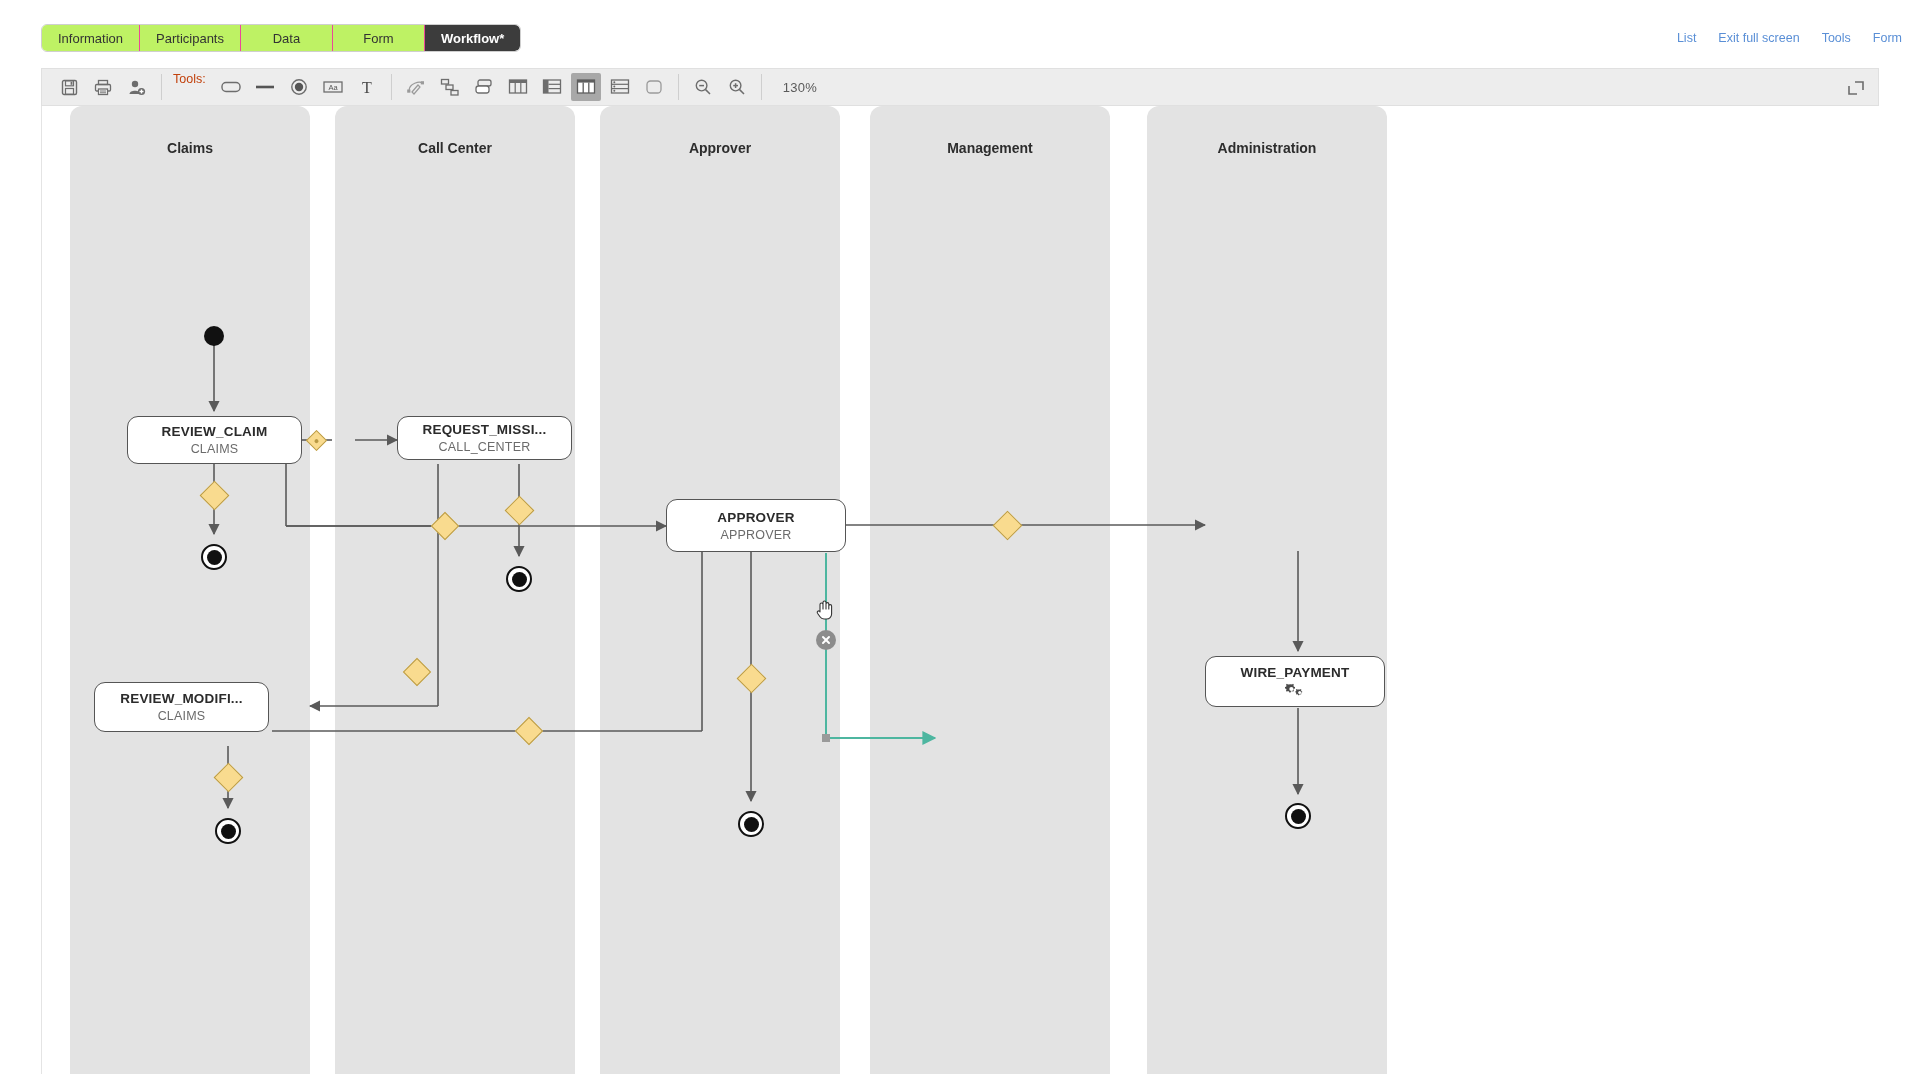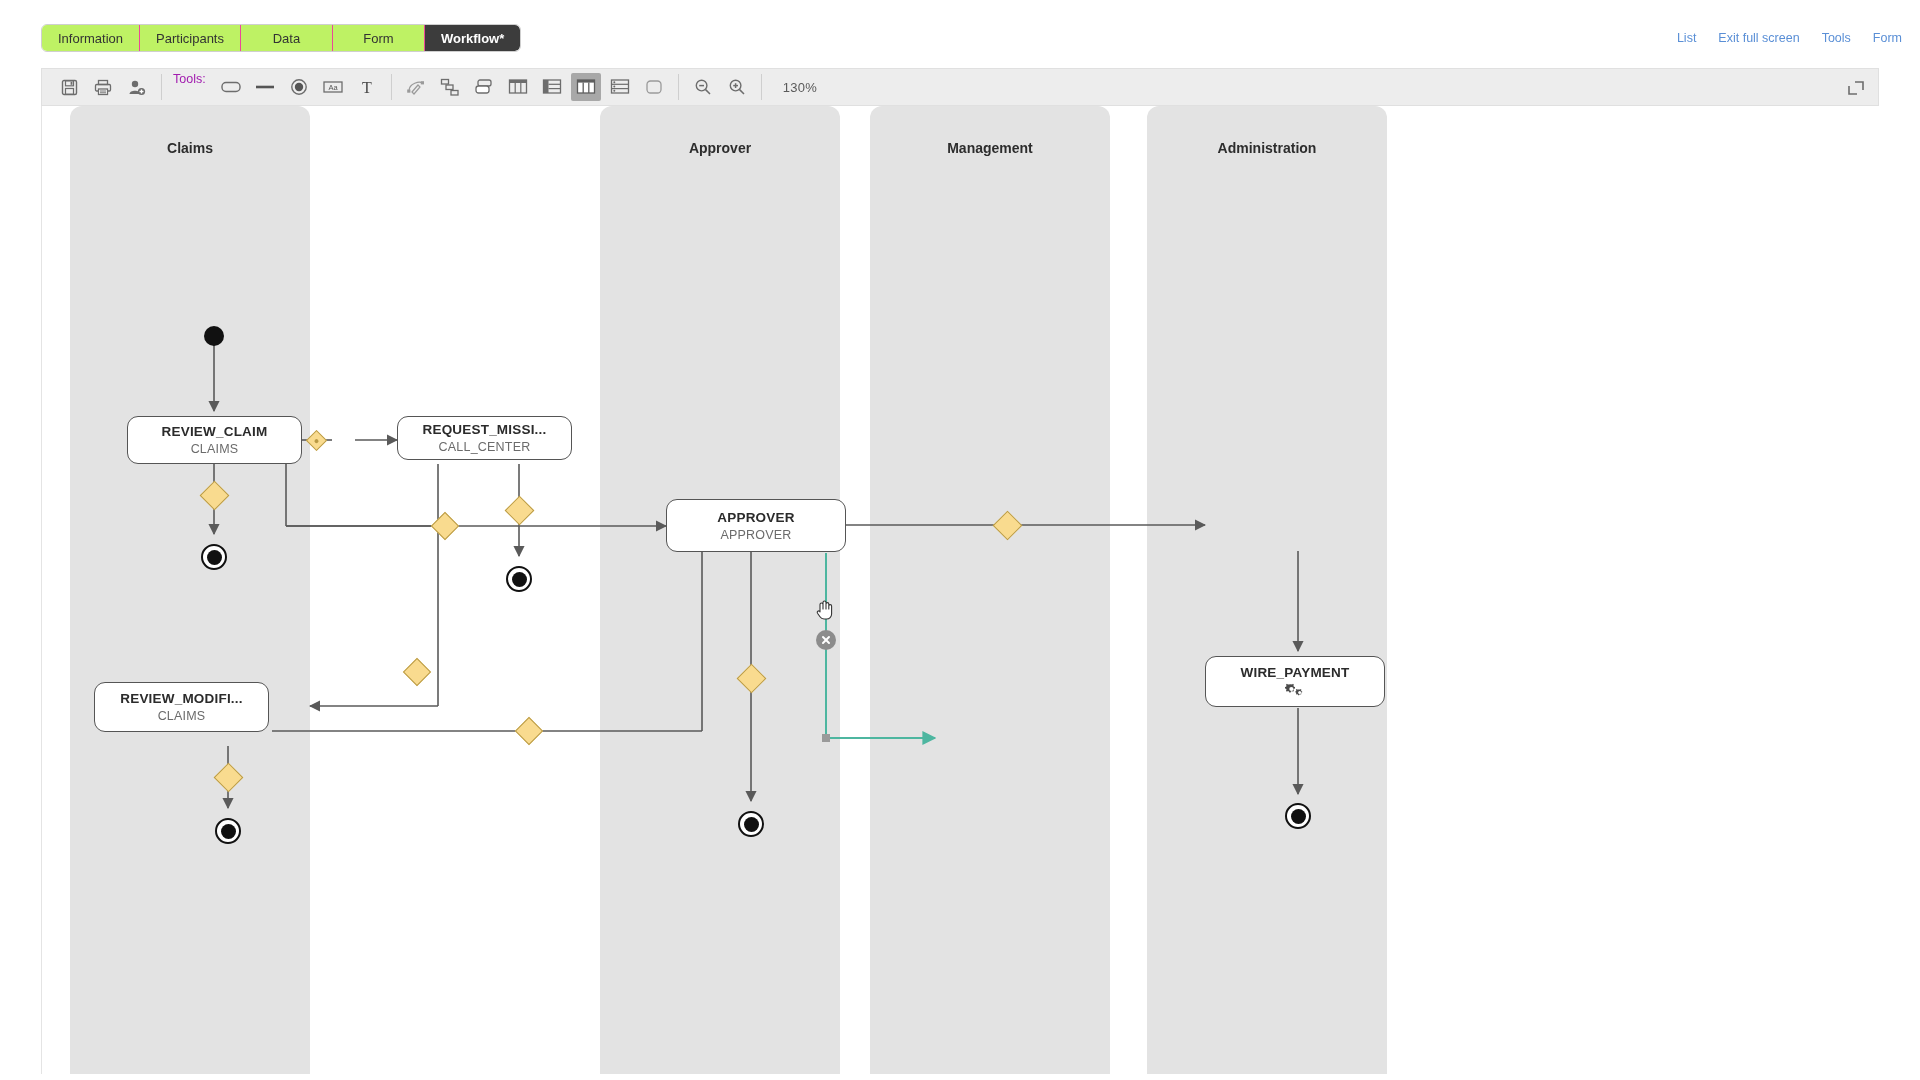--- a/index.html
+++ b/index.html
@@ -45,21 +45,21 @@
     background: #ededed; border: 1px solid #e0e0e0;
     display: flex; align-items: center;
   }
   .tb-sep { width: 1px; height: 26px; background: #cfcfcf; margin: 0 7px; }
   .tb-btn {
     width: 30px; height: 28px; margin: 0 2px;
     display: flex; align-items: center; justify-content: center;
     cursor: pointer; border-radius: 2px;
   }
   .tb-btn.active { background: #a8a8a8; }
-  .tb-label { font-size: 12.5px; color: #a21caf; margin: 0 8px 16px 4px; }
+  .tb-label { font-size: 12.5px; color: #c2410c; margin: 0 8px 16px 4px; }
   #zoomlevel { font-size: 13px; color: #5a5a5a; margin-left: 14px; letter-spacing: .3px; }
   #fullscreen-btn {
     position: absolute; right: 8px; top: 5px; width: 28px; height: 28px;
     display: flex; align-items: center; justify-content: center; cursor: pointer;
   }
 
   
   #canvas {
     position: absolute; left: 41px; top: 106px; width: 1838px; height: 968px;
     background: #ffffff; border-left: 1px solid #e4e4e4; overflow: hidden;
@@ -282,20 +282,23 @@
         <path d="M2 7 L2 15 L10 15" fill="none" stroke="#6d6d6d" stroke-width="1.6"></path>
         <path d="M16 11 L16 3 L8 3" fill="none" stroke="#6d6d6d" stroke-width="1.6"></path>
       </svg>
   </div>
 </div>
 
 <div id="canvas">
 
   <div class="lane" style="left:28px;width:240px;height:968px;">
     <div class="lane-title">Claims</div>
+  </div>
+  <div class="lane" style="left:293px;width:240px;height:968px;">
+    <div class="lane-title">Call Center</div>
   </div>
   <div class="lane" style="left:558px;width:240px;height:968px;">
     <div class="lane-title">Approver</div>
   </div>
   <div class="lane" style="left:828px;width:240px;height:968px;">
     <div class="lane-title">Management</div>
   </div>
   <div class="lane" style="left:1105px;width:240px;height:968px;">
     <div class="lane-title">Administration</div>
   </div>

